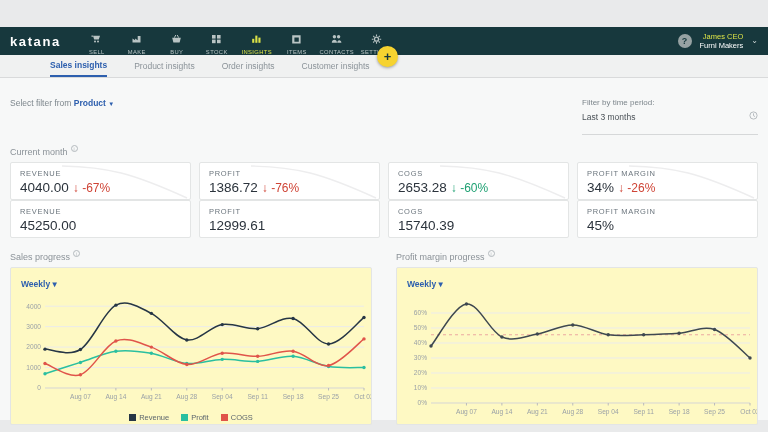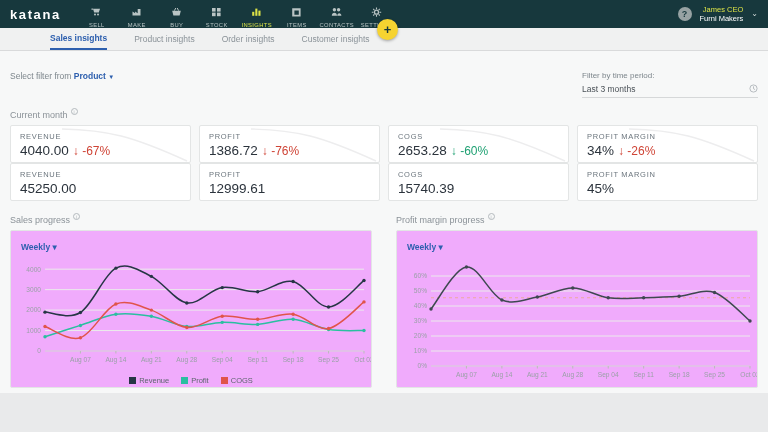--- a/index.html
+++ b/index.html
@@ -3,21 +3,21 @@
 <meta charset="utf-8">
 <style>
   * { box-sizing: border-box; margin: 0; padding: 0; }
   html,body { width:768px; height:432px; }
   body {
     font-family: "Liberation Sans", sans-serif;
     background:#e9eaeb;
     overflow:hidden;
     -webkit-font-smoothing:antialiased;
   }
-  .page { width:768px; height:320px; position:relative; }
+  .page { width:768px; height:320px; position:relative;margin-top:27px; }
 
   
   .topnav { height:28px; background:#17383d; display:flex; align-items:center; }
   .logo { color:#fff; font-weight:bold; font-size:13px; letter-spacing:1.6px; margin-left:10px; margin-right:16px; }
   .nav-items { display:flex; }
   .nav-item { width:40px; display:flex; flex-direction:column; align-items:center; justify-content:center; gap:1px; color:#b9c4c4; cursor:pointer; padding-top:2px; }
   .nav-item .nav-label { font-size:5.8px; letter-spacing:.4px; }
   .nav-item.active { color:#dbe247; }
   .nav-right { margin-left:auto; display:flex; align-items:center; gap:8px; padding-right:10px; }
   .help-circle { width:14px; height:14px; border-radius:50%; background:#97a2a3; color:#17383d; font-size:9px; font-weight:bold; display:flex; align-items:center; justify-content:center; cursor:pointer; }
@@ -39,36 +39,36 @@
   .filter-left { width:556px; }
   .select-row { font-size:8.5px; color:#7d868c; }
   .select-value { color:#2d5fae; font-weight:bold; cursor:pointer; }
   .select-caret { color:#2d5fae; font-size:6px; }
   .add-filter-row { display:flex; align-items:center; border-bottom:1px solid #d6d8d9; margin-top:6px; padding-bottom:1px; }
   .add-filter-row input { flex:1; border:none; background:transparent; font-size:8.5px; color:#555; outline:none; padding:3px 0; }
   .add-filter-row input::placeholder { color:#b7bdc1; }
   .input-caret { color:#5a6268; font-size:7px; padding:0 2px; cursor:pointer; }
   .filter-right { width:176px; }
   .time-label { font-size:8px; color:#7d868c; margin-bottom:4px; }
-  .time-value-row { display:flex; justify-content:space-between; border-bottom:1px solid #d6d8d9; padding-bottom:2px; font-size:8.5px; color:#4a5157; cursor:pointer; }
+  .time-value-row { display:flex; justify-content:space-between; align-items:center; border-bottom:1px solid #d6d8d9; padding-bottom:12px; font-size:8.5px; color:#4a5157; cursor:pointer; }
 
   .section-heading { font-size:9px; color:#8b9298; margin:12px 0 5px; display:flex; gap:3px; }
   .info-icon { width:7px; height:7px; border:1px solid #b4babe; border-radius:50%; font-size:5px; color:#b4babe; display:inline-flex; align-items:center; justify-content:center; transform:translateY(-2px); font-style:normal; }
 
   .kpi-row { display:flex; gap:8px; }
   .kpi-card { background:#fff; border:1px solid #e3e5e5; border-radius:2px; flex:1; height:38px; padding:6px 9px 0; position:relative; overflow:hidden; }
   .kpi-label { font-size:7.5px; letter-spacing:.7px; color:#6b757d; position:relative; z-index:2; }
   .kpi-value-row { margin-top:2px; display:flex; align-items:baseline; gap:4px; position:relative; z-index:2; }
   .kpi-value { font-size:13.5px; color:#2b333c; }
   .kpi-delta { font-size:12px; font-weight:normal; }
   .spark { position:absolute; right:0; top:0; z-index:1; }
 
   .charts-area { display:flex; gap:24px; margin-top:2px; }
   .chart-col { flex:1; min-width:0; }
-  .chart-card { background:#f0abfc; border:1px solid #e3e5e5; border-radius:2px; height:158px; padding:5px 8px 2px; }
+  .chart-card { background:#fef9c3; border:1px solid #e3e5e5; border-radius:2px; height:158px; padding:5px 8px 2px; }
   .chart-period { font-size:8.5px; font-weight:bold; color:#2d5fae; margin:2px 0 2px 2px; cursor:pointer; display:inline-block; }
   .legend { display:flex; justify-content:center; gap:12px; align-items:center; height:15px; }
   .legend-item { display:flex; gap:3px; align-items:center; font-size:7.5px; color:#5c666d; cursor:pointer; }
   .legend-swatch { width:7px; height:7px; display:inline-block; }
 </style>
 </head>
 <body>
 
 <div class="page">
 

